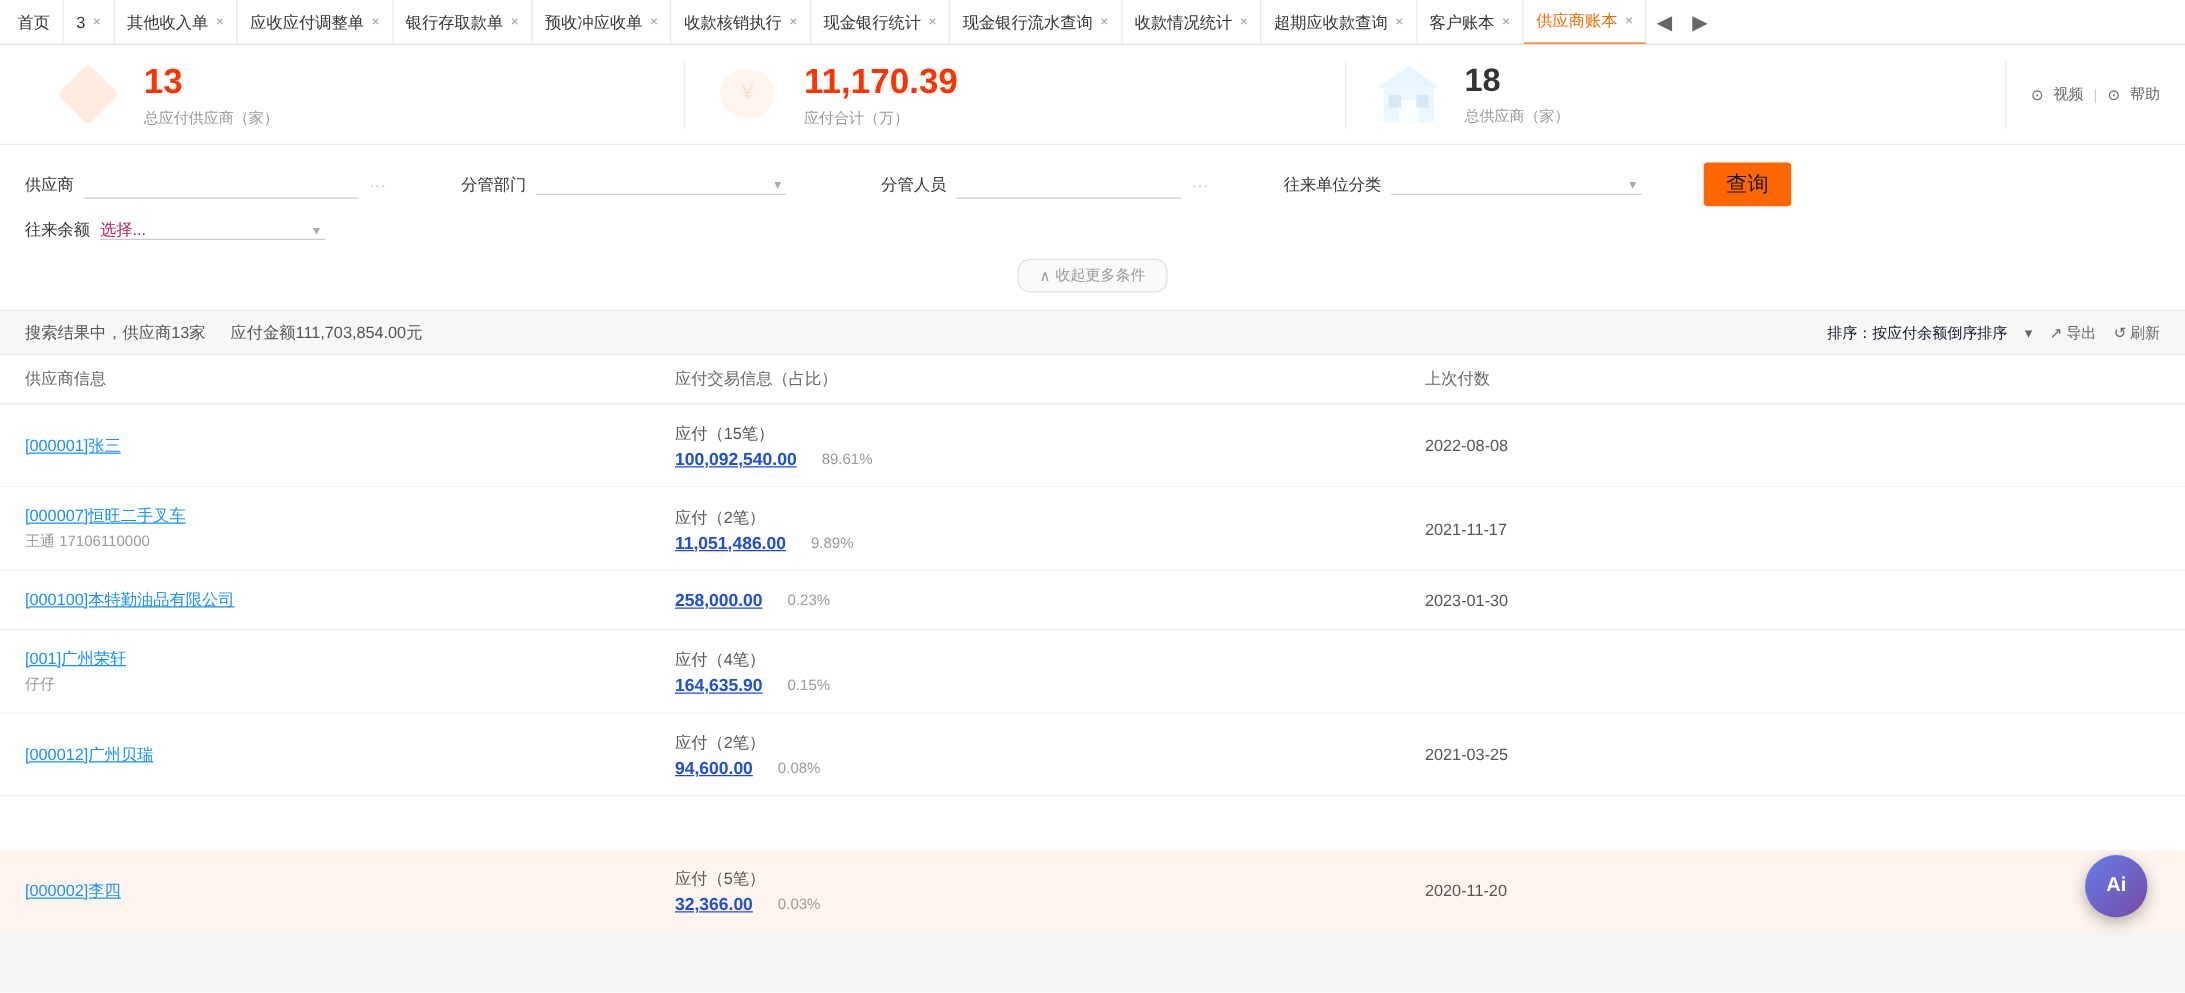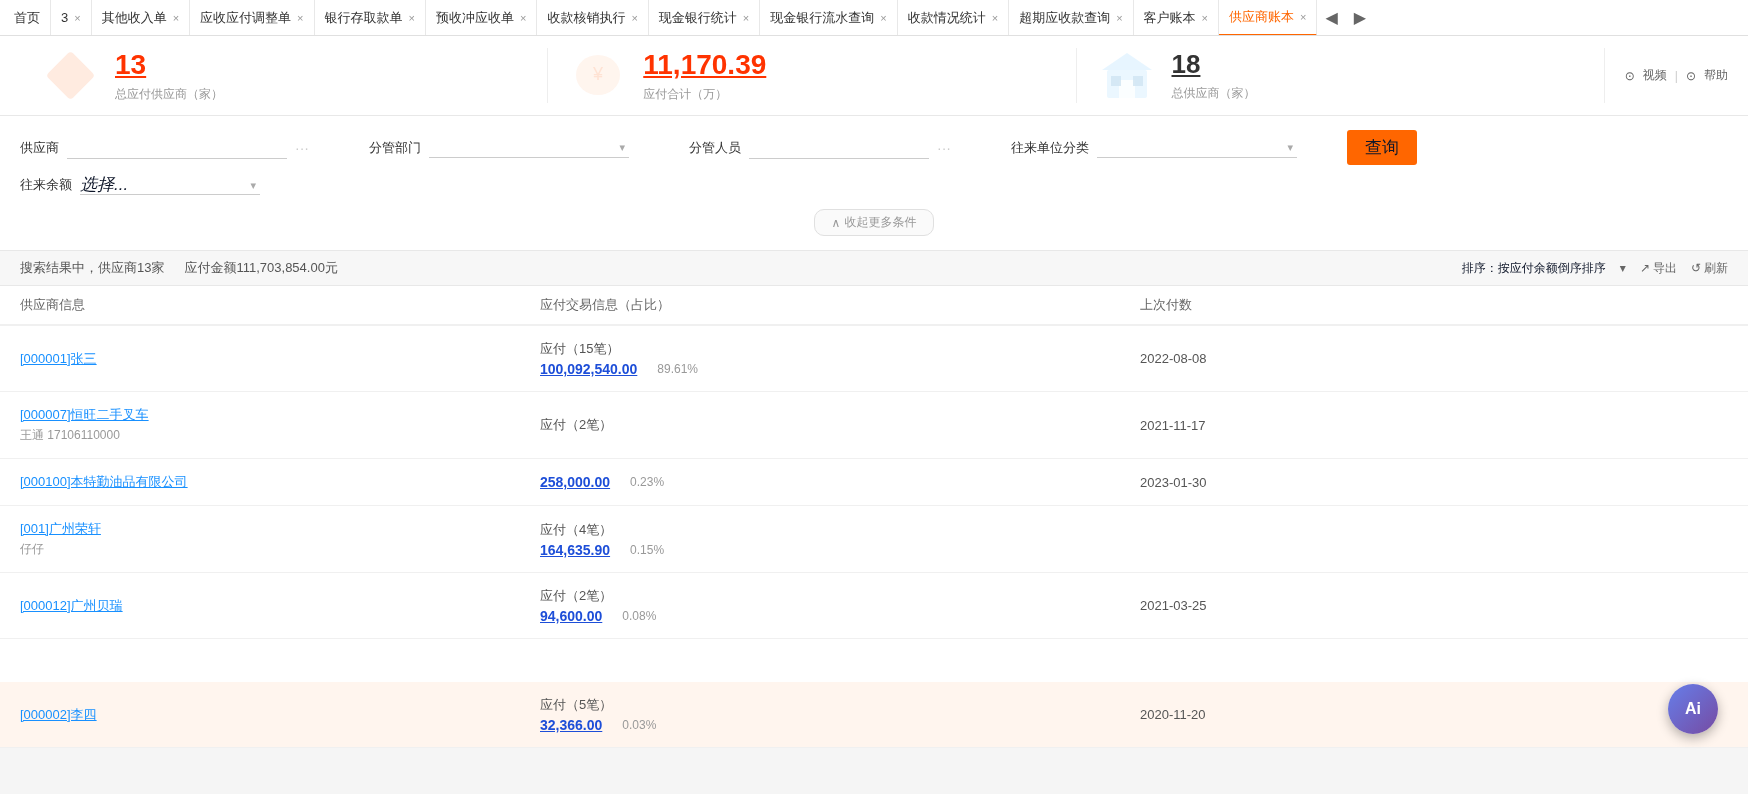--- a/index.html
+++ b/index.html
@@ -71,21 +71,20 @@
       justify-content: center;
       margin-right: 15px;
       opacity: 0.4;
     }
     .summary-card .card-content { flex: 1; }
     .summary-card .card-number {
       font-size: 28px;
       font-weight: bold;
       color: #ff3300;
       line-height: 1.2;
-      text-decoration: underline;
     }
     .summary-card .card-label {
       font-size: 12px;
       color: #999;
       margin-top: 4px;
     }
     .top-right-links {
       font-size: 12px;
       color: #666;
       display: flex;
@@ -241,26 +240,25 @@
       font-size: 11px;
       pointer-events: none;
     }
     .filter-select-wrapper select {
       appearance: none;
       -webkit-appearance: none;
       padding-right: 20px;
       background: transparent;
       border: none;
       border-bottom: 1px solid #ccc;
-      font-size: 17px;
+      font-size: 13px;
       outline: none;
-      color: #0f172a;
+      color: #be185d;
       cursor: pointer;
       min-width: 180px;
-      font-style: italic;
     }
 
     .ai-btn {
       position: fixed;
       right: 30px;
       bottom: 60px;
       background: linear-gradient(135deg, #667eea, #764ba2);
       color: white;
       border-radius: 50%;
       width: 50px;
@@ -397,21 +395,21 @@
     <div class="filter-item" style="margin-left:40px;">
       <label>分管部门</label>
       <div class="filter-select-wrapper">
         <select style="width:200px;">
           <option value=""></option>
         </select>
         <span class="chevron">▾</span>
       </div>
     </div>
 
-    <div class="filter-item" style="margin-left:40px;">
+    <div class="filter-item" style="margin-left:56px;">
       <label>分管人员</label>
       <input class="filter-input" type="text" style="width: 180px;" placeholder="">
       <span class="filter-ellipsis">···</span>
     </div>
 
     <div class="filter-item" style="margin-left:40px;">
       <label>往来单位分类</label>
       <div class="filter-select-wrapper">
         <select style="width:200px;">
           <option value=""></option>
@@ -493,20 +491,24 @@
 
     <div class="table-row">
       <div>
         <a class="supplier-link">[000007]恒旺二手叉车</a>
         <div class="supplier-sub">王通  17106110000</div>
       </div>
       <div class="payable-info">
         <div class="payable-row">
           <span class="payable-label">应付（2笔）</span>
         </div>
+        <div class="payable-row">
+          <a class="payable-amount">11,051,486.00</a>
+          <span class="payable-pct">9.89%</span>
+        </div>
       </div>
       <div>
         <span class="last-pay-date">2021-11-17</span>
       </div>
     </div>
 
     <div class="table-row">
       <div>
         <a class="supplier-link">[000100]本特勤油品有限公司</a>
       </div>

